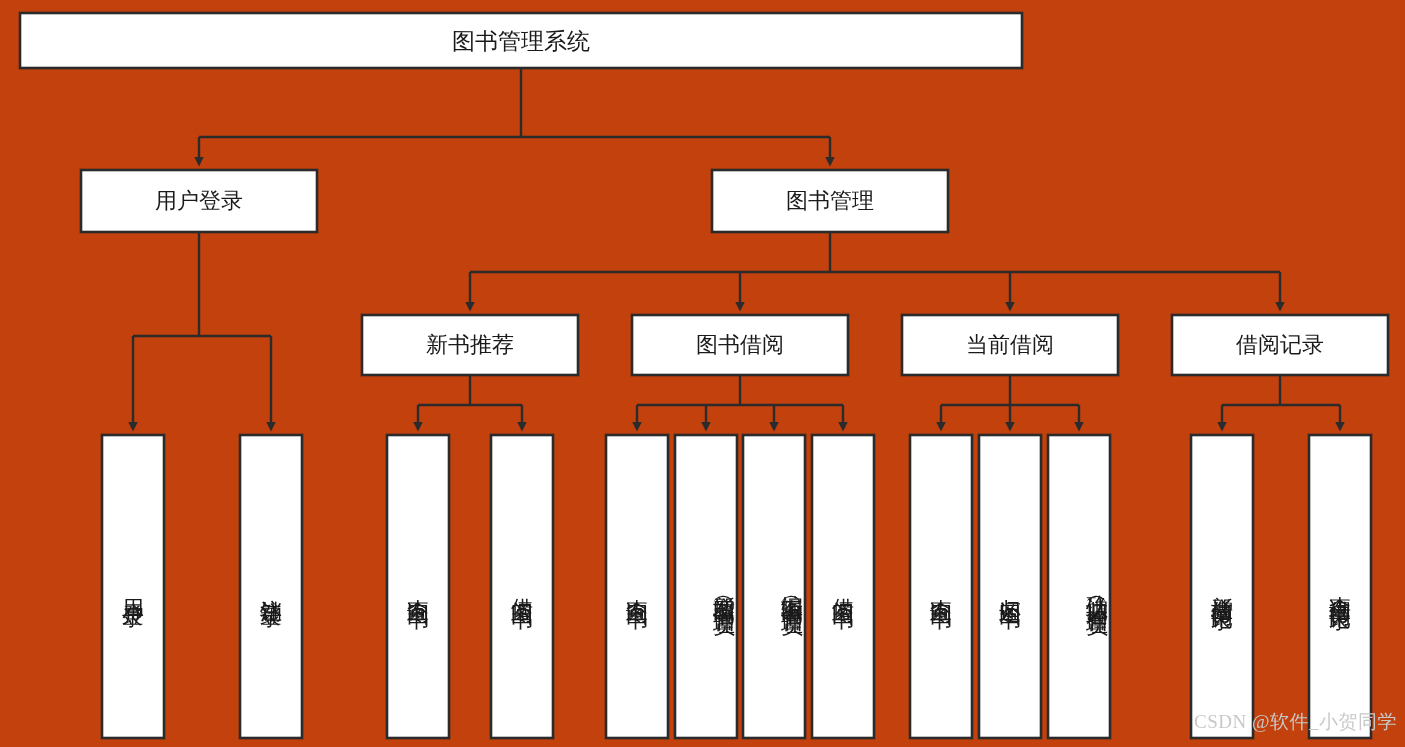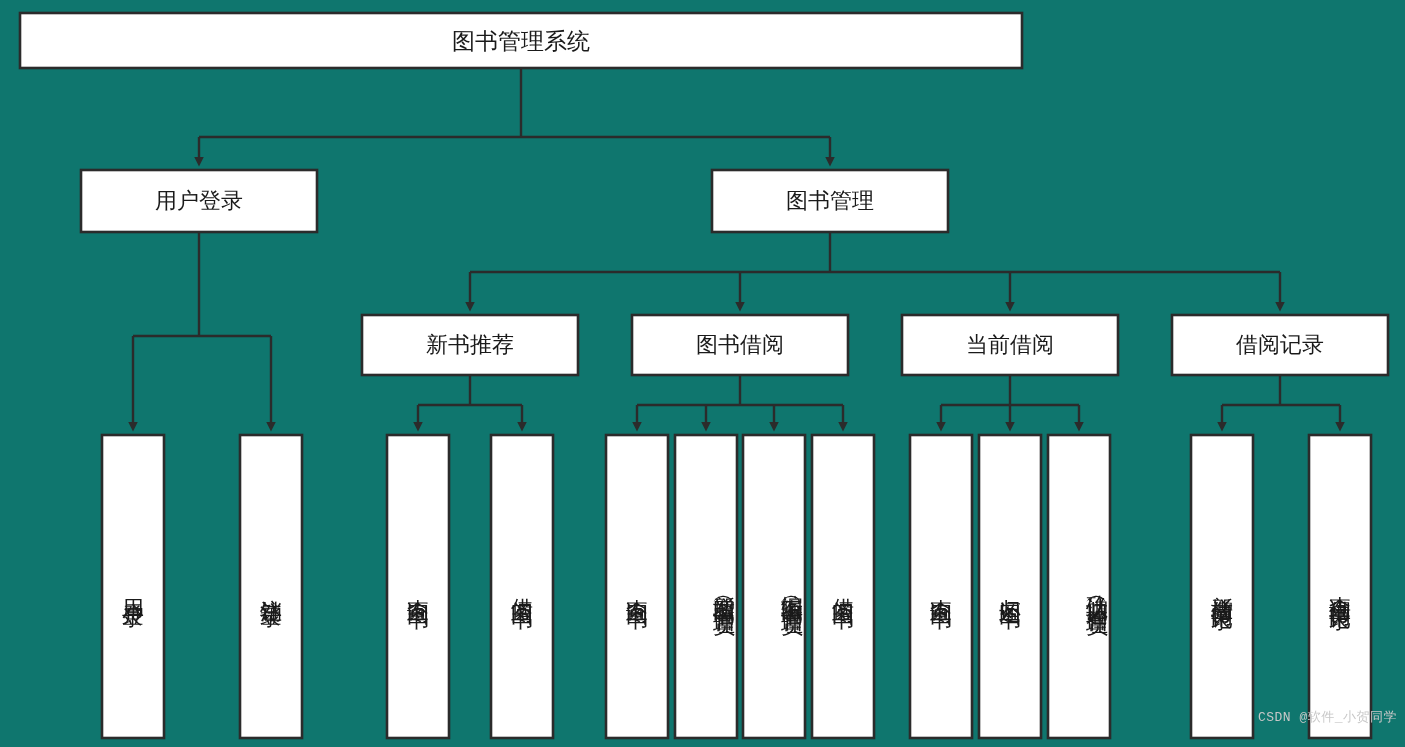--- a/index.html
+++ b/index.html
@@ -11,21 +11,21 @@
   body {
     width: 1405px;
     height: 747px;
     font-family: "DejaVu Sans", "Liberation Sans", sans-serif;
     overflow: hidden;
   }
   #diagram-root {
     position: relative;
     width: 1405px;
     height: 747px;
-    background: #0f766e;
+    background: #c2410c;
   }
   svg#tree-svg {
     position: absolute;
     left: 0;
     top: 0;
     width: 1405px;
     height: 747px;
   }
   .node-box {
     fill: #ffffff;
@@ -66,23 +66,23 @@
     line-height: 1.18;
     color: #1a1a1a;
     letter-spacing: 3px;
     white-space: nowrap;
     text-align: center;
     pointer-events: none;
   }
   .watermark {
     position: absolute;
     right: 8px;
-    bottom: 21px;
-    font-family: Liberation Mono, monospace;
-    font-size: 13px;
+    bottom: 12px;
+    font-family: Liberation Serif, serif;
+    font-size: 19px;
     color: #c8c8c8;
     white-space: nowrap;
     letter-spacing: 0.5px;
   }
 </style>
 </head>
 <body>
 
 <div id="diagram-root">
 

